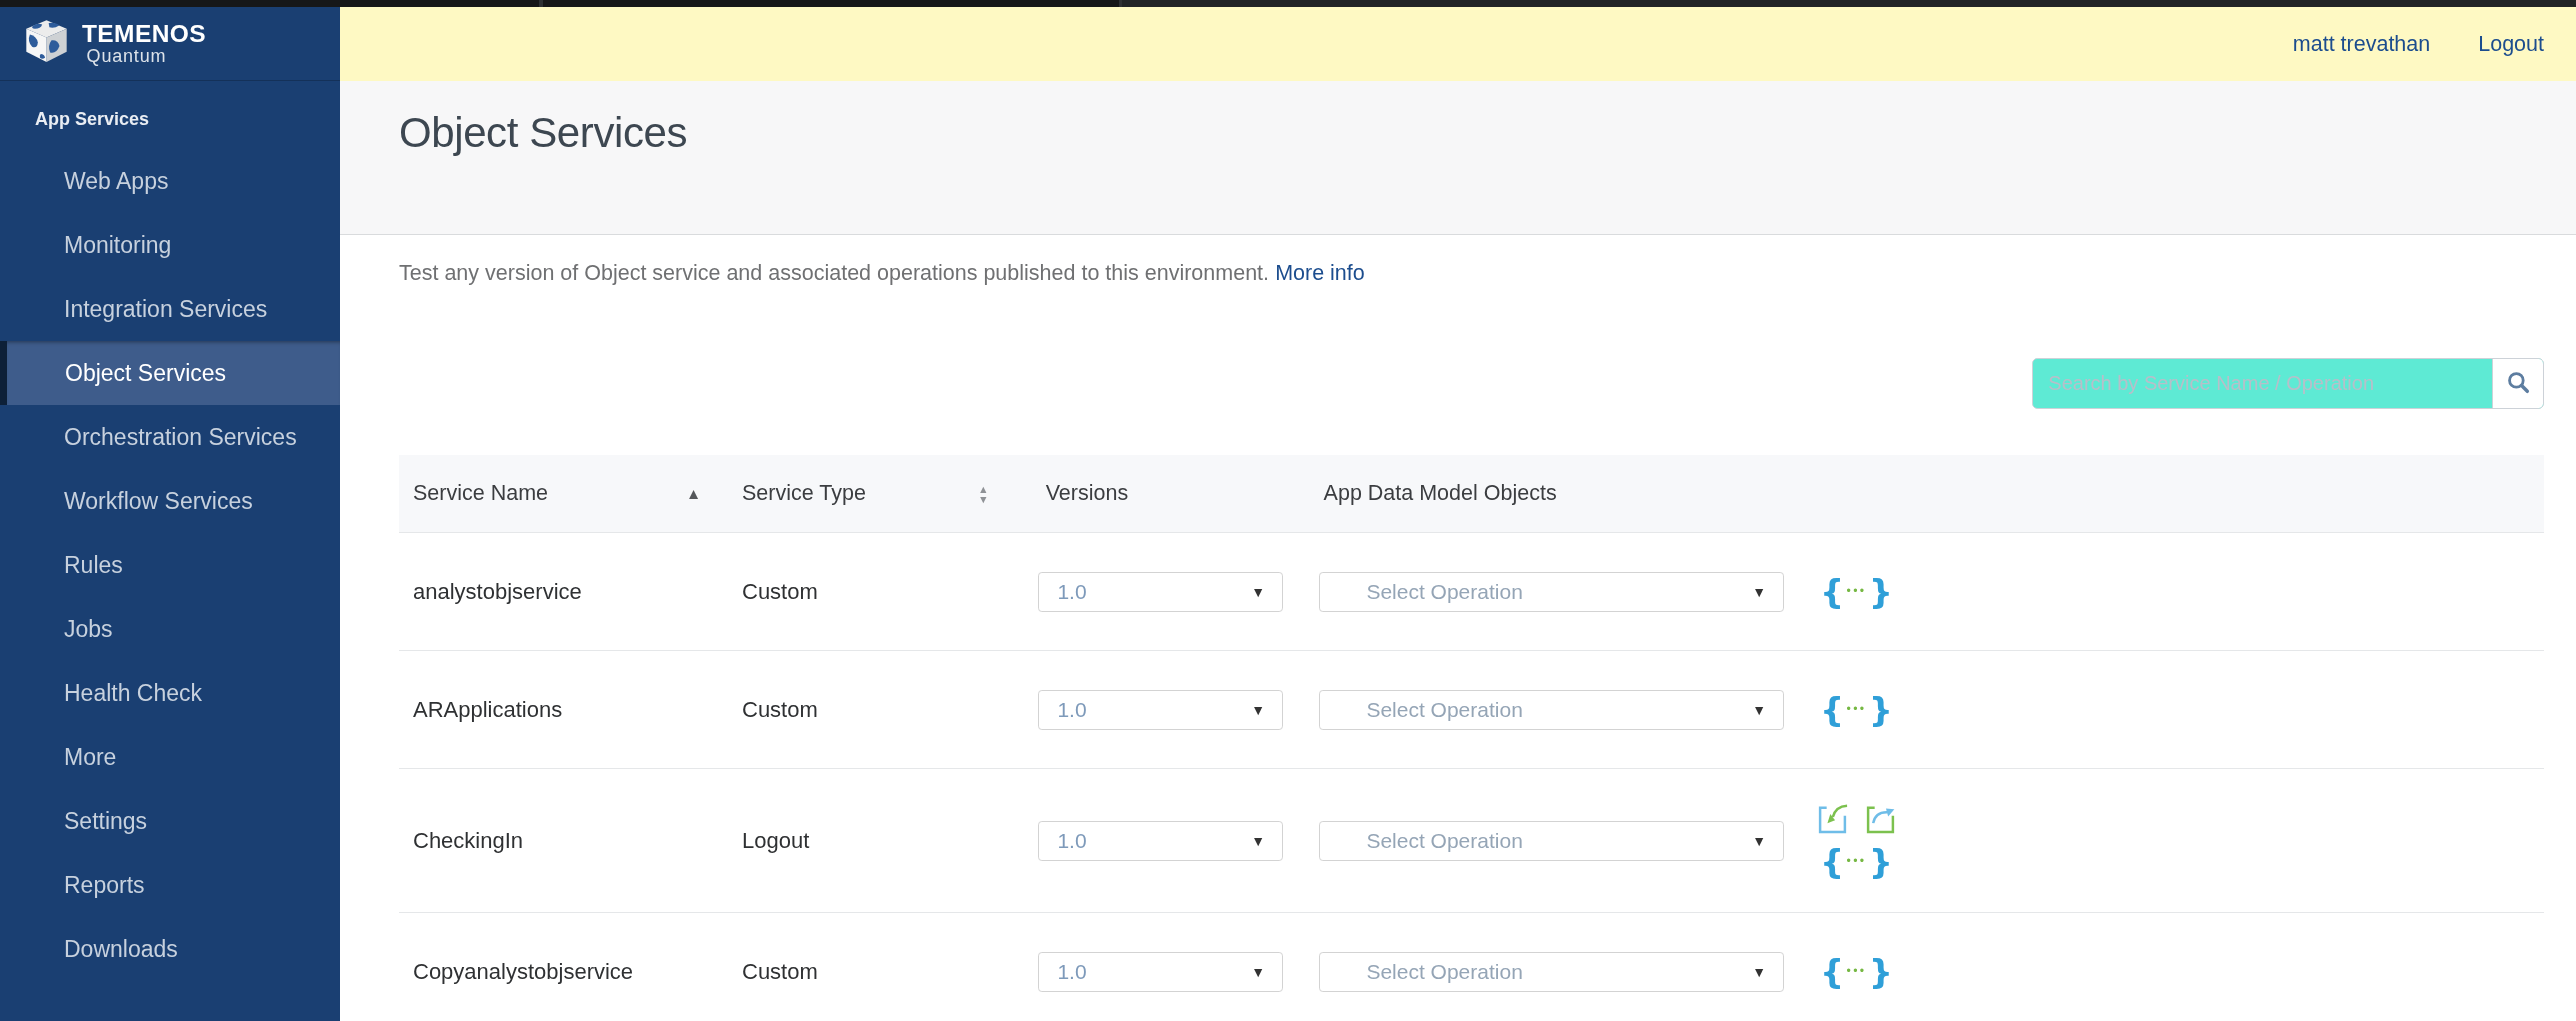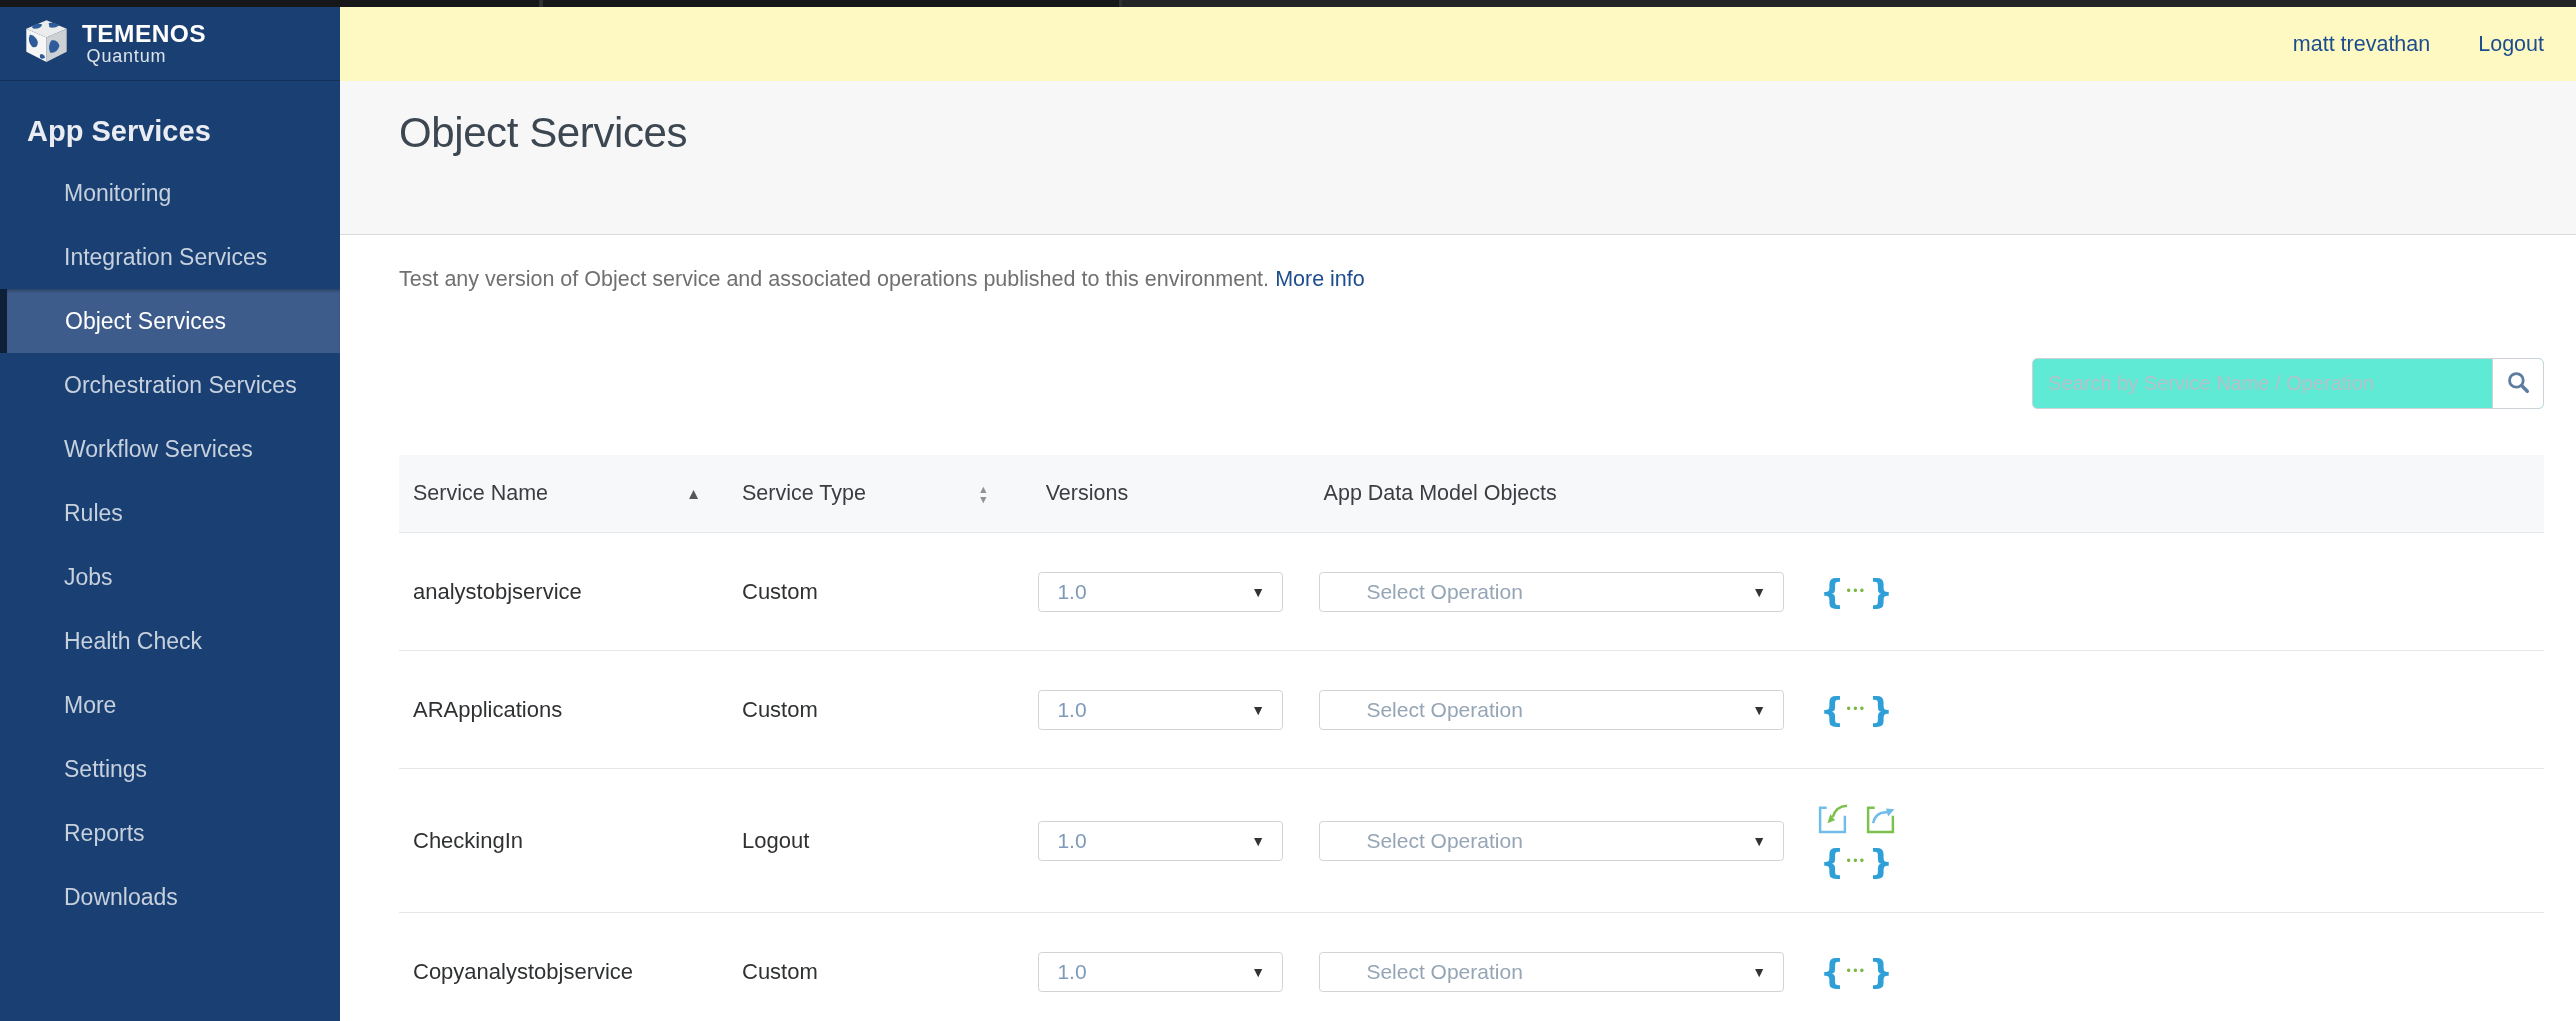--- a/index.html
+++ b/index.html
@@ -11,40 +11,40 @@
   .topbar { position:absolute; left:0; top:0; width:2576px; height:7px;
     background-image:linear-gradient(90deg,#161718 0 539px,#2e3033 539px 543px,#161718 543px 1119px,#2e3033 1119px 1122px,#222426 1122px 100%); }
 
   
   .sidebar { position:absolute; left:0; top:7px; width:340px; bottom:0; background:#1a3f72; color:#c7d1de; }
   .logo { height:74px; display:flex; align-items:center; padding-left:21.5px; border-bottom:1.5px solid rgba(0,0,0,.22); }
   .logo svg { flex:0 0 auto; }
   .logo-text { margin-left:11.5px; }
   .brand-name { font-size:24.5px; font-weight:bold; color:#ffffff; letter-spacing:0.4px; }
   .brand-sub  { font-size:18px; font-weight:300; color:#dde3ea; letter-spacing:0.8px; padding-left:4.6px; margin-top:-1.5px; }
-  .section-title { margin-top:34px; padding-left:27px; height:32px; display:flex; align-items:center;
-    font-size:29px; font-weight:bold; color:#e9edf3; }
+  .section-title { margin-top:22px; padding-left:35px; height:32px; display:flex; align-items:center;
+    font-size:18px; font-weight:bold; color:#e9edf3; }
   .nav { list-style:none; margin-top:14px; }
   .nav li { height:64px; display:flex; align-items:center; padding-left:64px; font-size:23px; color:#c7d1de; cursor:pointer; }
   .nav li.active { background:#3e5c8b; color:#ffffff; border-left:7px solid #0d2038; padding-left:58px;
     box-shadow:inset 0 3.8px 4.6px -3.1px rgba(0,0,0,.45); }
 
   
   .userbar { position:absolute; left:340px; right:0; top:7px; height:74px; background:#fef9c3;
     display:flex; align-items:center; justify-content:flex-end; padding-right:32px; gap:48px; }
   .userbar a { color:#1c4d8e; font-size:21.5px; text-decoration:none; cursor:pointer; }
 
   
   .titleband { position:absolute; left:340px; right:0; top:81px; height:154px; background:#f7f7f8;
     border-bottom:1.5px solid #d9dbdd; }
   .titleband h1 { position:absolute; left:59px; top:28px; font-size:42px; font-weight:400; color:#3d4751; letter-spacing:-0.4px; }
 
   
   .content { position:absolute; left:340px; right:0; top:236px; bottom:0; background:#fff; }
-  .desc { position:absolute; left:59px; top:31px; font-size:21.5px; color:#6f7072; }
+  .desc { position:absolute; left:59px; top:25px; font-size:21.5px; color:#6f7072; }
   .desc .more-info { color:#1c4d8e; text-decoration:none; margin-left:6.1px; cursor:pointer; }
 
   .search { position:absolute; right:32px; top:122px; width:512px; height:51px; background:#5eead4;
     border:1.5px solid #cdd2d8; border-radius:5.4px; display:flex; overflow:hidden;margin-left:23px; }
   .search input { flex:1 1 auto; border:none; outline:none; padding:0 12.3px 0 15.3px; font-size:20px;
     color:#445; font-family:inherit; background:transparent; }
   .search input::placeholder { color:#b7bfc9; }
   .search-btn { flex:0 0 51px; border:none; border-left:1.5px solid #cdd2d8; background:#fff;
     display:flex; align-items:center; justify-content:center; cursor:pointer; }
 
@@ -103,20 +103,23 @@
         </svg>
       </span>
       <div class="logo-text">
         <div class="brand-name">TEMENOS</div>
         <div class="brand-sub">Quantum</div>
       </div>
     </div>
     <div class="section-title">App Services</div>
     <ul class="nav" id="sidebar-items">
         <li>
+          <span>Web Apps</span>
+        </li>
+        <li>
           <span>Monitoring</span>
         </li>
         <li>
           <span>Integration Services</span>
         </li>
         <li class="active">
           <span>Object Services</span>
         </li>
         <li>
           <span>Orchestration Services</span>

